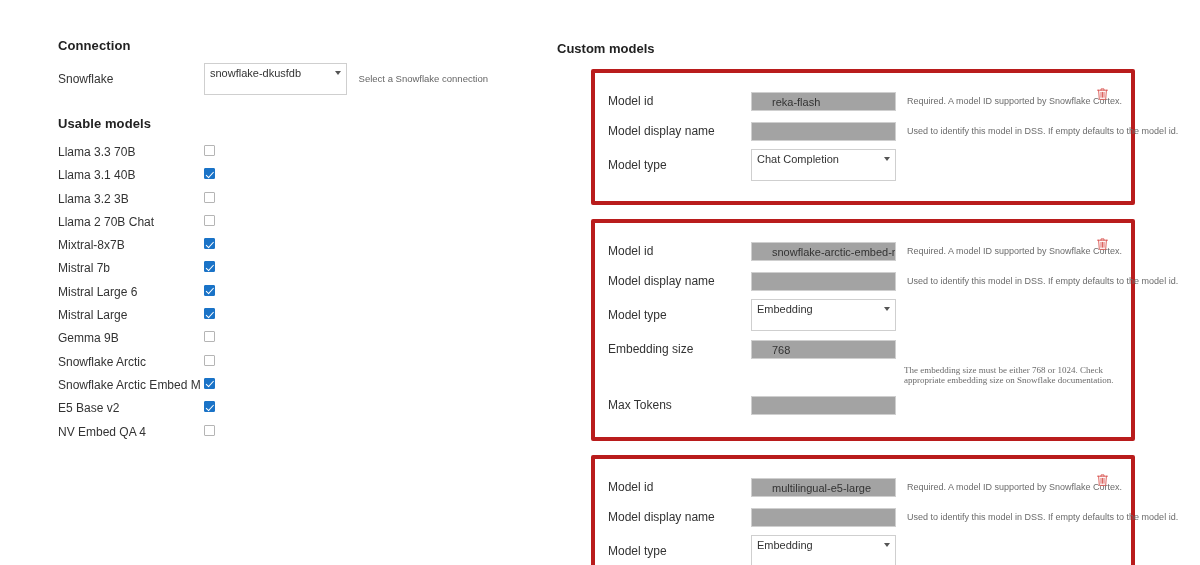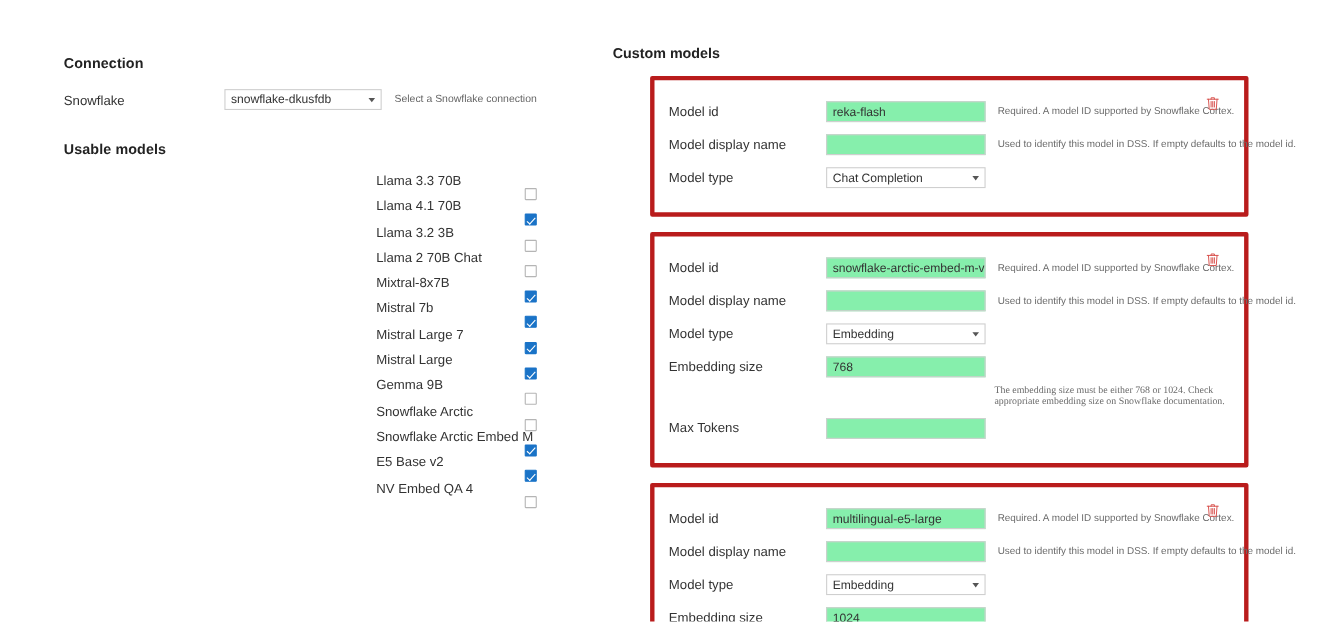--- a/index.html
+++ b/index.html
@@ -14,21 +14,21 @@
   .page {
     position: relative;
     width: 1200px;
     height: 565px;
   }
 
   
   .left-col {
     position: absolute;
     left: 58px;
-    top: 50px;
+    top: 38px;
     width: 430px;
   }
   .section-title {
     font-size: 13px;
     font-weight: bold;
     color: #222;
     margin: 0 0 14px 0;
     letter-spacing: 0.1px;
   }
   .field-row {
@@ -39,21 +39,21 @@
   }
   .field-label {
     width: 146px;
     font-size: 12px;
     color: #333;
     flex: none;
   }
   .select-box {
     position: relative;
     width: 144px;
-    height: 19px;
+    height: 32px;
     border: 1px solid #cfcfcf;
     background: #fff;
     font-size: 11px;
     color: #333;
     padding: 2px 20px 2px 5px;
     line-height: 14px;
     white-space: nowrap;
     overflow: hidden;
   }
   .select-box .caret {
@@ -70,23 +70,22 @@
     color: #666;
     margin-left: 12px;
     white-space: nowrap;
   }
 
   .usable-models-title {
     margin-top: 26px;
   }
   .model-row {
     display: flex;
-    align-items: flex-end;
+    align-items: flex-start;
     height: 23.3px;
-    flex-direction: column;
   }
   .model-name {
     width: 146px;
     font-size: 12px;
     color: #333;
     flex: none;
   }
   .checkbox {
     width: 11px;
     height: 11px;
@@ -144,24 +143,24 @@
   .card-label {
     width: 143px;
     font-size: 12px;
     color: #333;
     flex: none;
   }
   .text-input {
     width: 145px;
     height: 19px;
     border: 1px solid #cfcfcf;
-    background: #86efac;
+    background: #a3a3a3;
     font-size: 11px;
     color: #333;
-    padding: 2px 5px;
+    padding: 2px 20px;
     line-height: 14px;
     white-space: nowrap;
     overflow: hidden;
     flex: none;
   }
   .card-hint {
     font-size: 9px;
     color: #6b6b6b;
     margin-left: 11px;
     white-space: nowrap;
@@ -204,41 +203,41 @@
 
     <div class="section-title usable-models-title">Usable models</div>
 
     <div class="model-list">
 
       <div class="model-row">
         <div class="model-name">Llama 3.3 70B</div>
         <div class="checkbox"></div>
       </div>
       <div class="model-row">
-        <div class="model-name">Llama 4.1 70B</div>
+        <div class="model-name">Llama 3.1 40B</div>
         <div class="checkbox checked"></div>
       </div>
       <div class="model-row">
         <div class="model-name">Llama 3.2 3B</div>
         <div class="checkbox"></div>
       </div>
       <div class="model-row">
         <div class="model-name">Llama 2 70B Chat</div>
         <div class="checkbox"></div>
       </div>
       <div class="model-row">
         <div class="model-name">Mixtral-8x7B</div>
         <div class="checkbox checked"></div>
       </div>
       <div class="model-row">
         <div class="model-name">Mistral 7b</div>
         <div class="checkbox checked"></div>
       </div>
       <div class="model-row">
-        <div class="model-name">Mistral Large 7</div>
+        <div class="model-name">Mistral Large 6</div>
         <div class="checkbox checked"></div>
       </div>
       <div class="model-row">
         <div class="model-name">Mistral Large</div>
         <div class="checkbox checked"></div>
       </div>
       <div class="model-row">
         <div class="model-name">Gemma 9B</div>
         <div class="checkbox"></div>
       </div>

